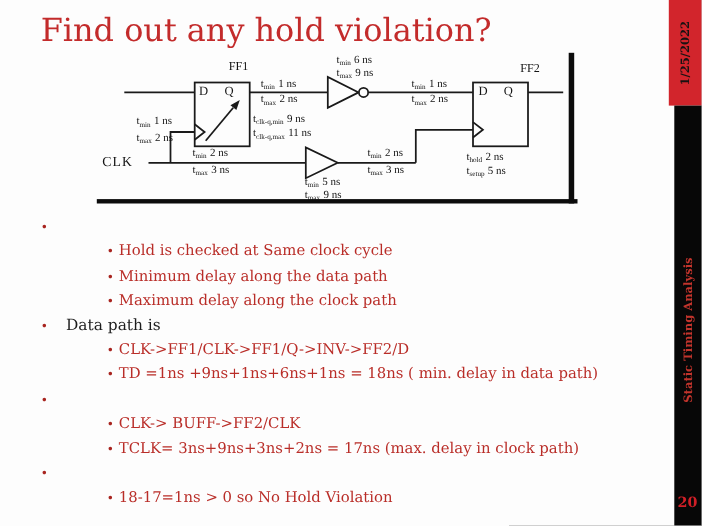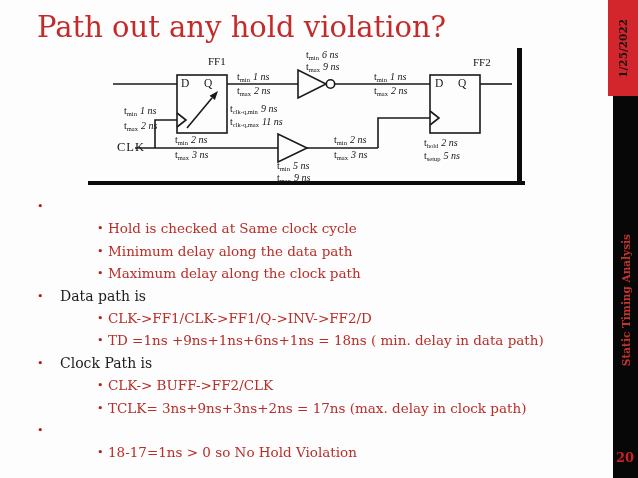--- a/index.html
+++ b/index.html
@@ -10,21 +10,21 @@
   
   .diagram{position:absolute;left:85px;top:45px;width:445px;height:150px;}
   .diagram svg{position:absolute;left:0;top:0;}
   .glabel{position:absolute;font-family:"Liberation Serif", serif;color:#141414;line-height:1;white-space:nowrap;}
   .ff-title{font-size:11px;margin-left:30px;}
   .pin{font-size:11.5px;}
   .clk-label{font-size:12.5px;letter-spacing:1px;}
   .tl{position:absolute;font-family:"Liberation Serif", serif;font-size:10px;color:#141414;
       white-space:nowrap;line-height:1;}
   .tl sub{font-size:6.5px;vertical-align:-2px;}
-  .tl .v{margin-left:3px;font-style:italic;}
+  .tl .v{margin-left:3px;}
 
   
   .bullets{position:absolute;left:28px;top:198px;width:578px;}
   .b-row{position:relative;height:22.4px;white-space:nowrap;}
   .b-row.l1{padding-left:32px;font-size:14px;color:#1c1c1c;}
   .b-row.l2{padding-left:80px;font-size:13.5px;color:#b92d28;}
   .b-row .mark{position:absolute;top:2px;font-size:11px;color:#a8241f;}
   .l1 .mark{left:9px;}
   .l2 .mark{left:69px;}
 
@@ -36,21 +36,21 @@
   .side-black{position:absolute;right:0;top:96px;width:25px;height:382px;background:#070707;
               display:flex;align-items:center;justify-content:center;}
   .side-black .vtext{font-size:10.5px;font-weight:bold;color:#c2342c;padding-bottom:26px;}
   .page-num{position:absolute;left:3px;bottom:13px;font-size:13px;font-weight:bold;color:#d01f27;text-align:center;}
 </style>
 </head>
 <body>
 
 <div class="slide">
 
-  <div class="title">Path out any hold violation?</div>
+  <div class="title">Find out any hold violation?</div>
 
   <div class="diagram">
     <svg width="445" height="150" viewBox="0 0 445 150">
       <g stroke="#1a1a1a" stroke-width="1.6" fill="none">
         <line x1="28" y1="39" x2="92" y2="39"></line>
         <rect x="92" y="30" width="50" height="58" fill="#fdfdfd"></rect>
         <line x1="142" y1="39" x2="213" y2="39"></line>
         <polygon points="213,25 213,53 241,39" fill="#fdfdfd"></polygon>
         <circle cx="245.5" cy="39" r="4.2" fill="#fdfdfd"></circle>
         <line x1="250" y1="39" x2="345" y2="39"></line>
@@ -69,21 +69,21 @@
       <rect x="3" y="136" width="437" height="4" fill="#0c0c0c"></rect>
       <rect x="432" y="3" width="5" height="137" fill="#0c0c0c"></rect>
     </svg>
 
     <span class="glabel ff-title" style="left:93px;top:11px">FF1</span>
     <span class="glabel ff-title" style="left:358px;top:12px">FF2</span>
     <span class="glabel pin" style="left:96px;top:33px">D</span>
     <span class="glabel pin" style="left:119px;top:33px">Q</span>
     <span class="glabel pin" style="left:350px;top:33px">D</span>
     <span class="glabel pin" style="left:373px;top:33px">Q</span>
-    <span class="glabel clk-label" style="left:32px;top:96px">CLK</span>
+    <span class="glabel clk-label" style="left:8px;top:96px">CLK</span>
 
     <div class="tl" style="left:39px;top:61px"><span>t</span><sub>min</sub><span class="v">1 ns</span></div>
     <div class="tl" style="left:39px;top:76px"><span>t</span><sub>max</sub><span class="v">2 ns</span></div>
 
     <div class="tl" style="left:152px;top:27px"><span>t</span><sub>min</sub><span class="v">1 ns</span></div>
     <div class="tl" style="left:152px;top:41px"><span>t</span><sub>max</sub><span class="v">2 ns</span></div>
 
     <div class="tl" style="left:221px;top:5px"><span>t</span><sub>min</sub><span class="v">6 ns</span></div>
     <div class="tl" style="left:221px;top:17px"><span>t</span><sub>max</sub><span class="v">9 ns</span></div>
 
@@ -107,21 +107,21 @@
   </div>
 
   <div class="bullets">
     <div class="b-row l1"><span class="mark">•</span></div>
     <div class="b-row l2"><span class="mark">•</span><span>Hold is checked at Same clock cycle</span></div>
     <div class="b-row l2"><span class="mark">•</span><span>Minimum delay along the data path</span></div>
     <div class="b-row l2"><span class="mark">•</span><span>Maximum delay along the clock path</span></div>
     <div class="b-row l1"><span class="mark">•</span><span>Data path is</span></div>
     <div class="b-row l2"><span class="mark">•</span><span>CLK-&gt;FF1/CLK-&gt;FF1/Q-&gt;INV-&gt;FF2/D</span></div>
     <div class="b-row l2"><span class="mark">•</span><span>TD =1ns +9ns+1ns+6ns+1ns = 18ns ( min. delay in data path)</span></div>
-    <div class="b-row l1"><span class="mark">•</span><span>Clock Path is</span></div>
+    <div class="b-row l1"><span class="mark">•</span></div>
     <div class="b-row l2"><span class="mark">•</span><span>CLK-&gt; BUFF-&gt;FF2/CLK</span></div>
     <div class="b-row l2"><span class="mark">•</span><span>TCLK= 3ns+9ns+3ns+2ns = 17ns (max. delay in clock path)</span></div>
     <div class="b-row l1"><span class="mark">•</span></div>
     <div class="b-row l2"><span class="mark">•</span><span>18-17=1ns &gt; 0 so No Hold Violation</span></div>
   </div>
 
   <div class="side-red">
     <span class="vtext">1/25/2022</span>
   </div>
   <div class="side-black">

